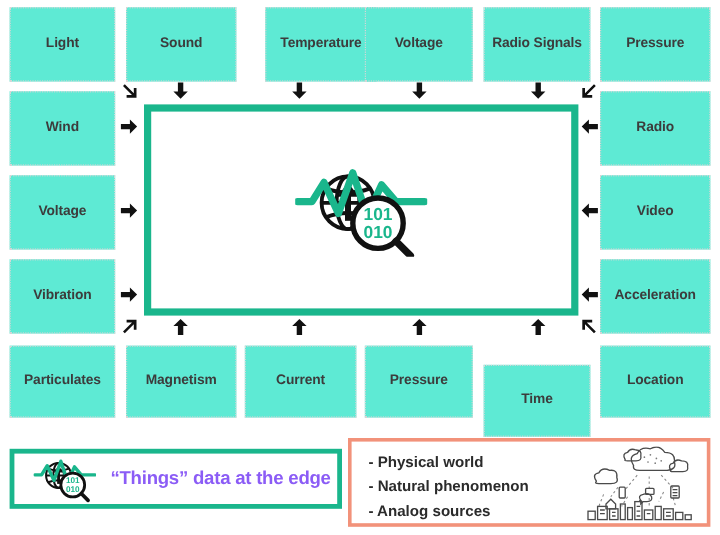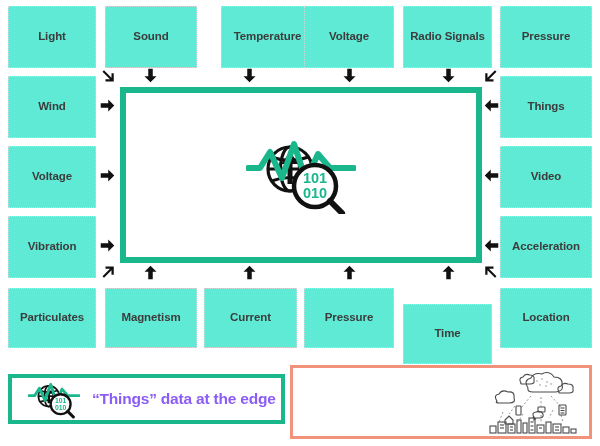--- a/index.html
+++ b/index.html
@@ -144,21 +144,21 @@
   <div class="cell" style="left:105px; top:6px;  width:92px;  height:62px;">Sound</div>
   <div class="cell" style="left:221px; top:6px;  width:93px;  height:62px;">Temperature</div>
   <div class="cell" style="left:304px; top:6px;  width:90px;  height:62px;">Voltage</div>
   <div class="cell" style="left:403px; top:6px; width:89px; height:62px;">Radio Signals</div>
   <div class="cell" style="left:500px; top:6px;  width:92px;  height:62px;">Pressure</div>
 
   <div class="cell" style="left:8px; top:76px;  width:88px; height:62px;">Wind</div>
   <div class="cell" style="left:8px; top:146px; width:88px; height:62px;">Voltage</div>
   <div class="cell" style="left:8px; top:216px; width:88px; height:62px;">Vibration</div>
 
-  <div class="cell" style="left:500px; top:76px;  width:92px; height:62px;">Things</div>
+  <div class="cell" style="left:500px; top:76px;  width:92px; height:62px;">Radio</div>
   <div class="cell" style="left:500px; top:146px; width:92px; height:62px;">Video</div>
   <div class="cell" style="left:500px; top:216px; width:92px; height:62px;">Acceleration</div>
 
   <div class="cell" style="left:8px;   top:288px; width:88px; height:60px;">Particulates</div>
   <div class="cell" style="left:105px; top:288px; width:92px; height:60px;">Magnetism</div>
   <div class="cell" style="left:204px; top:288px; width:93px; height:60px;">Current</div>
   <div class="cell" style="left:304px; top:288px; width:90px; height:60px;">Pressure</div>
   <div class="cell" style="left:403px; top:304px; width:89px; height:60px;">Time</div>
   <div class="cell" style="left:500px; top:288px; width:92px; height:60px;">Location</div>
 
@@ -302,20 +302,25 @@
       <circle cx="69" cy="50" r="21" fill="#ffffff" stroke="#111111" stroke-width="5"></circle>
       <line x1="84" y1="65" x2="96" y2="77" stroke="#111111" stroke-width="6.5" stroke-linecap="round"></line>
       <text x="69" y="47" text-anchor="middle" font-family="'Liberation Sans', sans-serif" font-size="14.5" font-weight="bold" fill="#1ab68c">101</text>
       <text x="69" y="62" text-anchor="middle" font-family="'Liberation Sans', sans-serif" font-size="14.5" font-weight="bold" fill="#1ab68c">010</text>
     </svg>
   </div>
   <div id="legend-text">“Things” data at the edge</div>
 </div>
 
 <div id="sources-box">
+  <ul id="sources-list">
+    <li>- Physical world</li>
+    <li>- Natural phenomenon</li>
+    <li>- Analog sources</li>
+  </ul>
   <div id="sources-art">
     <svg viewBox="0 0 96 64" width="96" height="64">
       <g fill="none" stroke="#4a4a4a" stroke-width="1.1" stroke-linejoin="round">
 
         <path d="M43 16 q-5 -8 3 -10 q3 -6 11 -4 q7 -4 12 3 q9 0 8 8 q2 6 -6 7 l-23 0 q-6 0 -5 -4 Z"></path>
 
         <path d="M74 20 q-3 -5 2 -6 q2 -4 7 -2 q6 0 5 5 q1 4 -4 4 l-8 0 q-3 0 -2 -1 Z"></path>
 
         <path d="M36 11 q-3 -5 2 -6 q2 -4 7 -2 q5 0 4 5 q1 4 -4 4 l-7 0 q-3 0 -2 -1 Z"></path>
 

